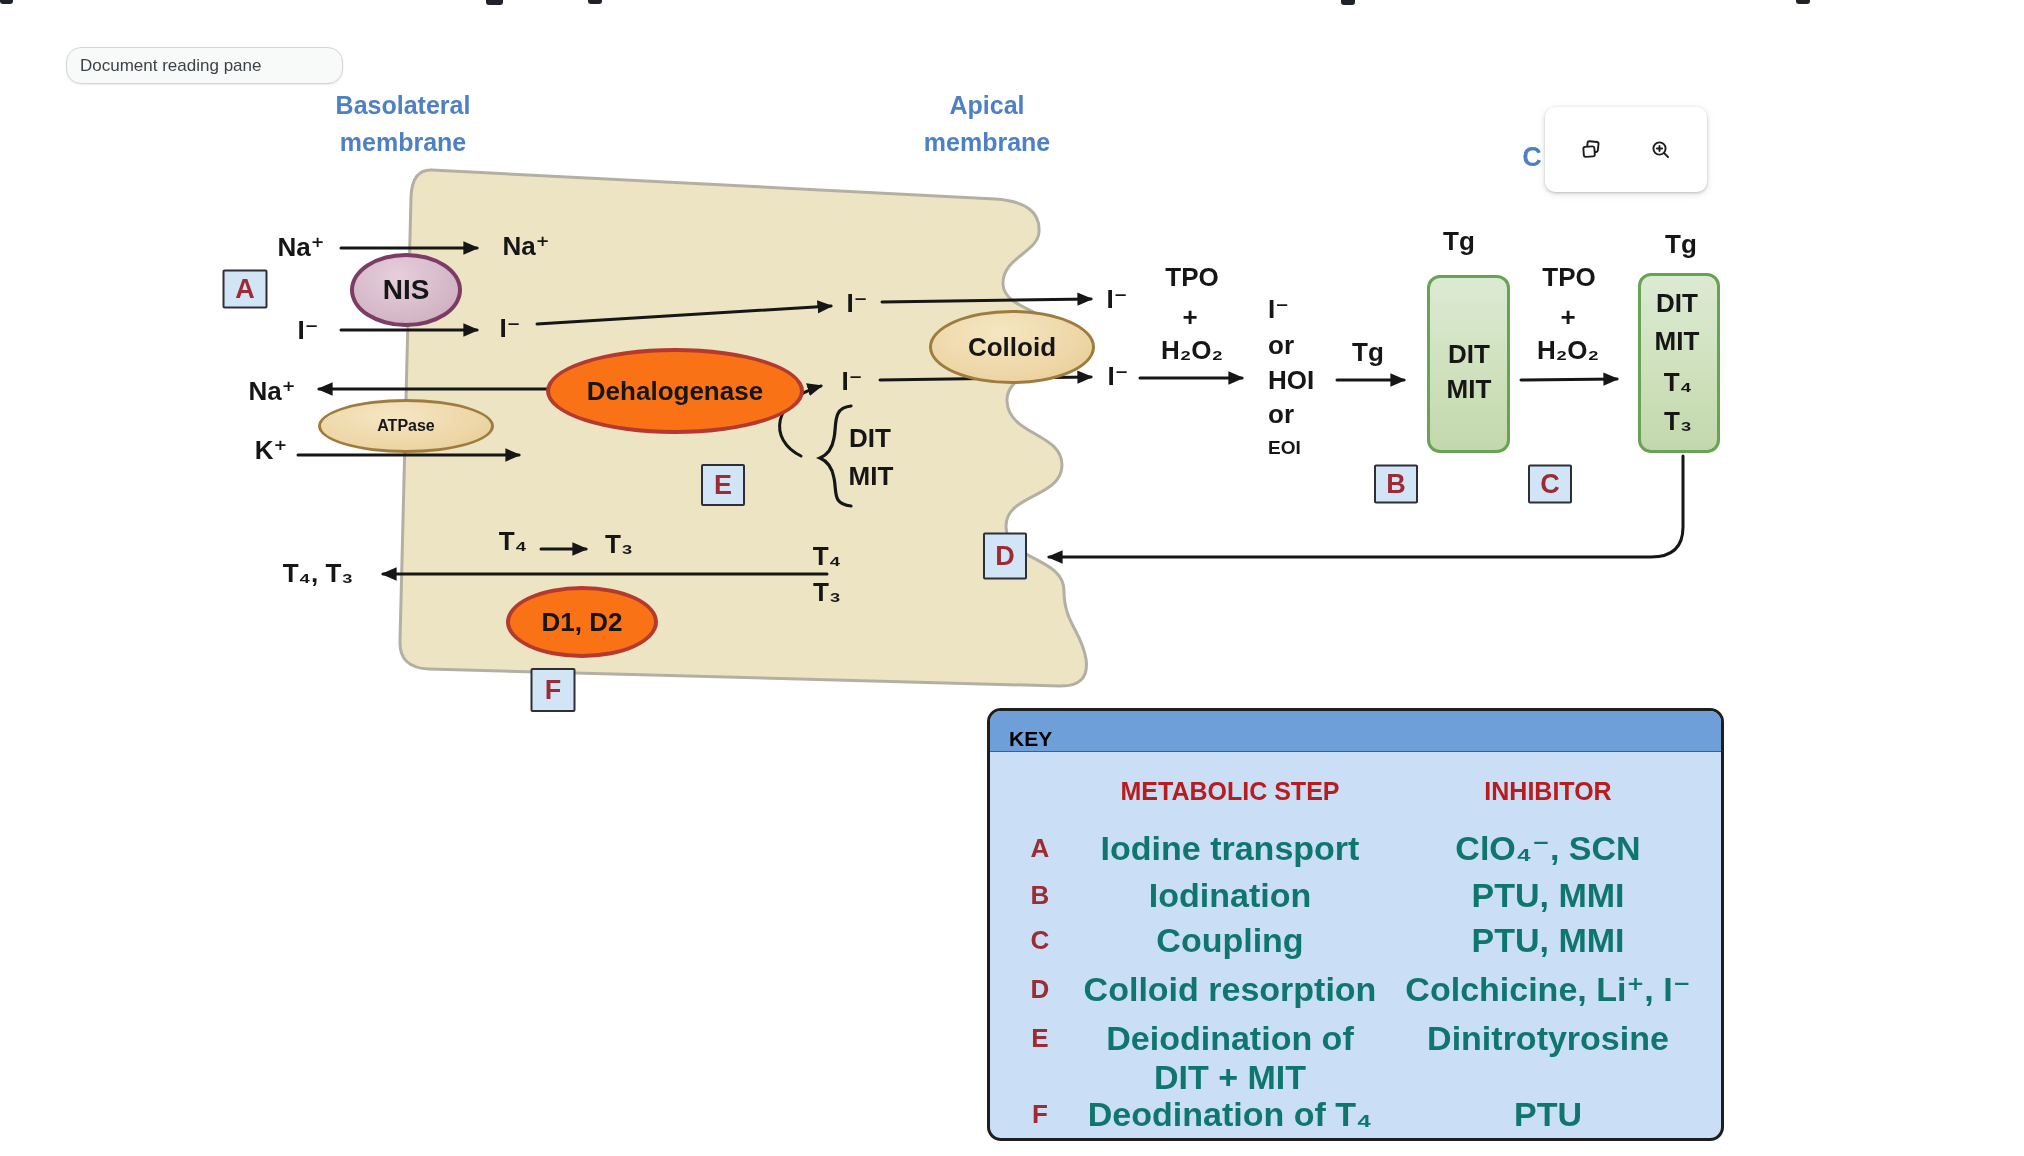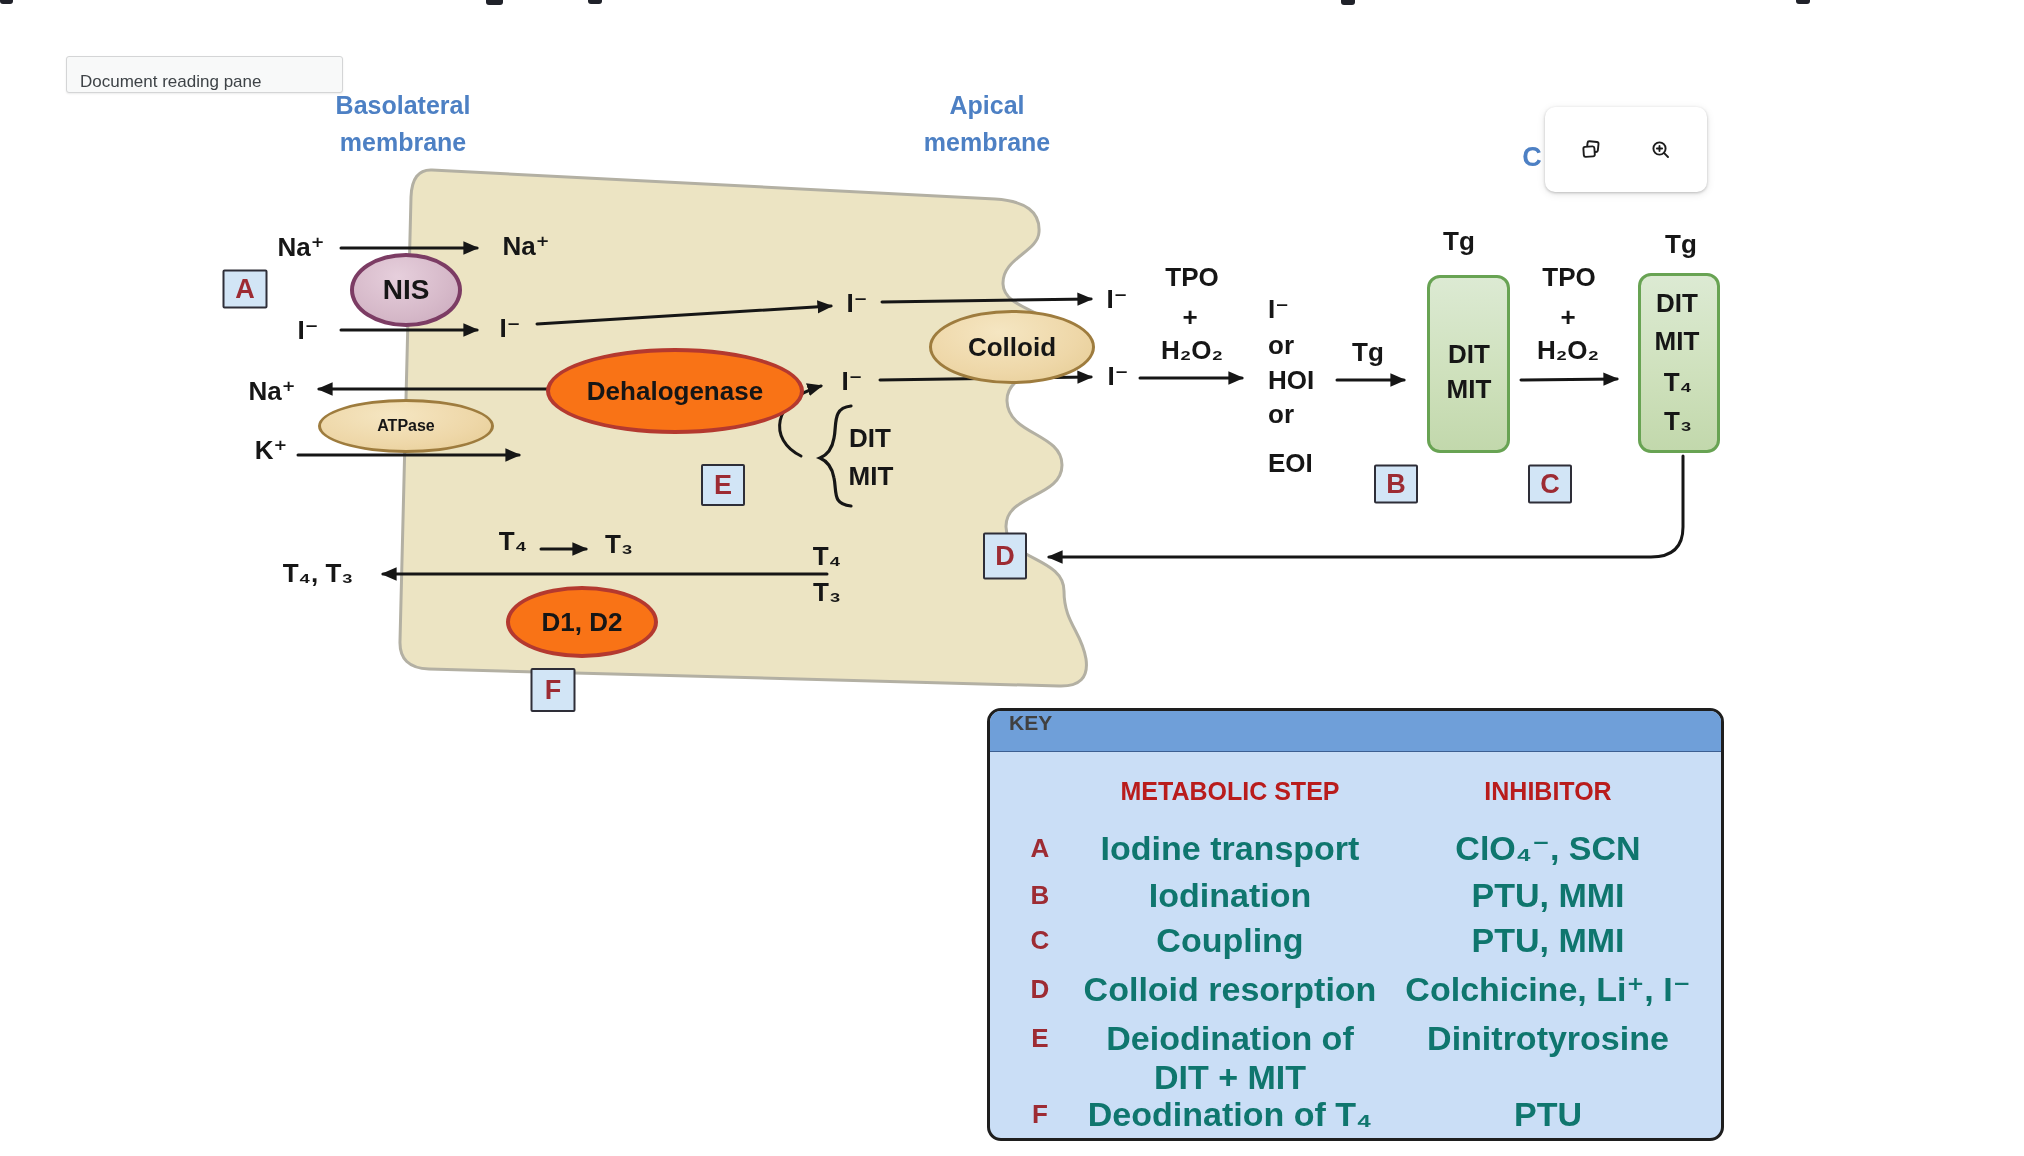--- a/index.html
+++ b/index.html
@@ -23,23 +23,23 @@
   }
   html,body{margin:0;padding:0;background:#fff;}
   .stage{
     position:relative;width:2024px;height:1156px;background:#ffffff;overflow:hidden;
     font-family:"Liberation Sans","DejaVu Sans",sans-serif;color:var(--ink);
   }
   .stage svg.wires{position:absolute;left:0;top:0;z-index:1;}
   .frag{position:absolute;top:0;background:#20222a;border-radius:0 0 3px 3px;z-index:5;}
   .tooltip{
     position:absolute;left:66px;top:47px;width:277px;height:37px;box-sizing:border-box;
-    background:#f8f9f9;border:1px solid #d4d5d6;border-radius:3px;z-index:40;
-    display:flex;align-items:flex-end;padding-left:13px;
-    font-size:17px;font-weight:400;color:#3e4347;box-shadow:0 1px 2px rgba(0,0,0,.08);margin-top:9px;
+    background:#f8f9f9;border:1px solid #d4d5d6;border-radius:15px;z-index:40;
+    display:flex;align-items:center;padding-left:13px;
+    font-size:17px;font-weight:400;color:#3e4347;box-shadow:0 1px 2px rgba(0,0,0,.08);
   }
   .heading{
     position:absolute;z-index:6;text-align:center;color:var(--blue-heading);
     font-size:25px;font-weight:700;line-height:37px;white-space:nowrap;transform:translateX(-50%);
   }
   .colloid-c{
     position:absolute;z-index:6;color:var(--blue-heading);font-size:27px;font-weight:700;
     transform:translate(-50%,-50%);
   }
   .dlabel{
@@ -71,22 +71,22 @@
   }
   .tool-btn{width:36px;height:36px;border:none;background:transparent;border-radius:6px;
     display:flex;align-items:center;justify-content:center;cursor:pointer;padding:0;}
   .tool-btn svg{display:block;}
   .key-box{
     position:absolute;left:987px;top:708px;width:737px;height:433px;box-sizing:border-box;z-index:10;
     background:var(--key-body-bg);border:3px solid var(--key-border);border-radius:14px;overflow:hidden;
   }
   .key-header{
     position:absolute;left:0;top:0;width:100%;height:41px;background:var(--key-header-bg);
-    border-bottom:1.5px solid #3c5f92;display:flex;align-items:flex-start;box-sizing:border-box;padding-left:19px;
-    font-size:21px;font-weight:700;color:#404040;
+    border-bottom:1.5px solid #3c5f92;display:flex;align-items:flex-end;box-sizing:border-box;padding-left:19px;
+    font-size:21px;font-weight:700;color:#000000;
   }
   .key-cell{position:absolute;transform:translate(-50%,-50%);font-weight:700;white-space:nowrap;
     font-size:34px;color:#0f766e;text-align:center;}
   .key-letter{position:absolute;transform:translate(-50%,-50%);font-weight:700;font-size:26px;color:var(--red-letter);}
   .key-colhead{position:absolute;transform:translate(-50%,-50%);font-weight:700;font-size:25px;color:#b91c1c;white-space:nowrap;}
 </style>
 </head>
 <body>
 
 <div class="stage">
@@ -185,21 +185,21 @@
       <div class="dlabel" style="left: 318px; top: 573px; font-size: 26px;">T₄, T₃</div>
       <div class="dlabel" style="left: 1117px; top: 299px; font-size: 26px;">I⁻</div>
       <div class="dlabel" style="left: 1118px; top: 376px; font-size: 26px;">I⁻</div>
       <div class="dlabel" style="left: 1192px; top: 277px; font-size: 26px;">TPO</div>
       <div class="dlabel" style="left: 1190px; top: 317px; font-size: 26px;">+</div>
       <div class="dlabel" style="left: 1192px; top: 350px; font-size: 26px;">H₂O₂</div>
       <div class="dlabel left" style="left: 1268px; top: 309px; font-size: 26px;">I⁻</div>
       <div class="dlabel left" style="left: 1268px; top: 345px; font-size: 26px;">or</div>
       <div class="dlabel left" style="left: 1268px; top: 380px; font-size: 26px;">HOI</div>
       <div class="dlabel left" style="left: 1268px; top: 414px; font-size: 26px;">or</div>
-      <div class="dlabel left" style="left: 1268px; top: 463px; font-size: 26px;">EOI</div>
+      <div class="dlabel left" style="left: 1268px; top: 447px; font-size: 19px;">EOI</div>
       <div class="dlabel" style="left: 1368px; top: 352px; font-size: 26px;">Tg</div>
       <div class="dlabel" style="left: 1459px; top: 241px; font-size: 26px;">Tg</div>
       <div class="dlabel" style="left: 1469px; top: 354px; font-size: 26px;">DIT</div>
       <div class="dlabel" style="left: 1469px; top: 389px; font-size: 26px;">MIT</div>
       <div class="dlabel" style="left: 1569px; top: 277px; font-size: 26px;">TPO</div>
       <div class="dlabel" style="left: 1568px; top: 317px; font-size: 26px;">+</div>
       <div class="dlabel" style="left: 1568px; top: 350px; font-size: 26px;">H₂O₂</div>
       <div class="dlabel" style="left: 1681px; top: 244px; font-size: 26px;">Tg</div>
       <div class="dlabel" style="left: 1677px; top: 303px; font-size: 26px;">DIT</div>
       <div class="dlabel" style="left: 1677px; top: 341px; font-size: 26px;">MIT</div>

